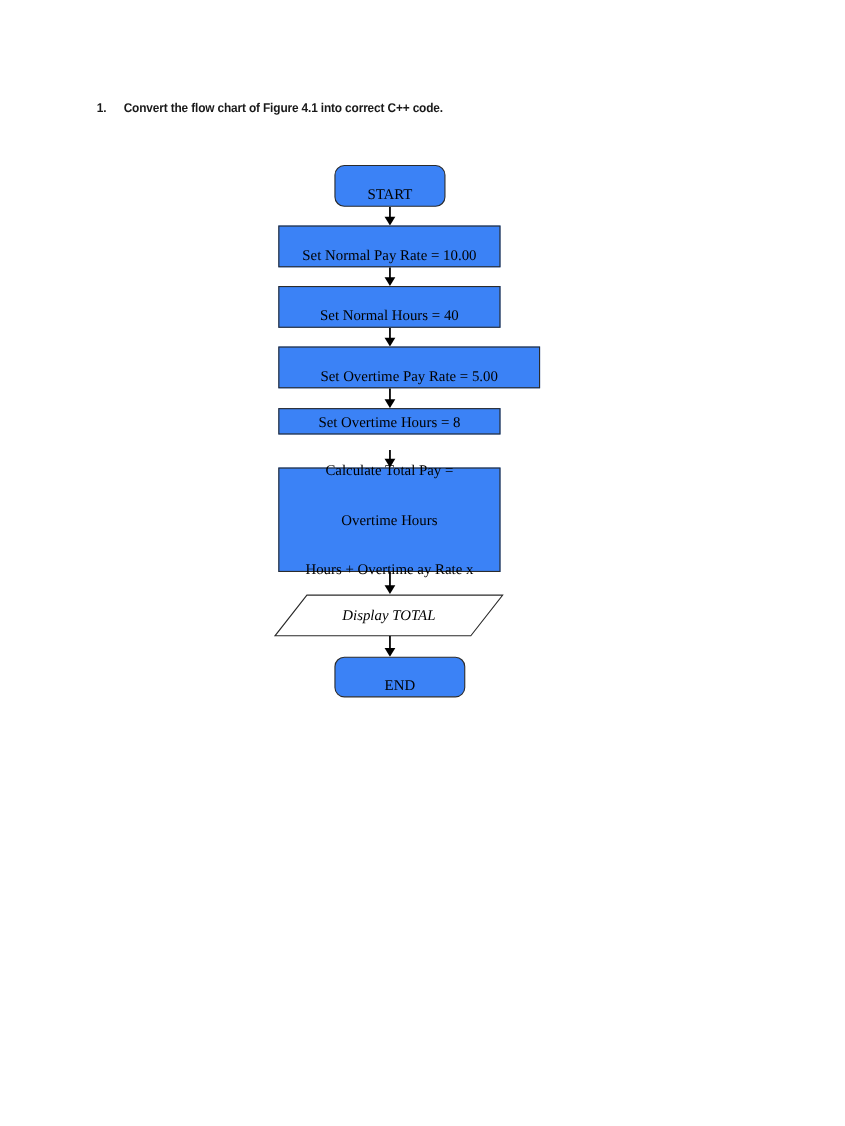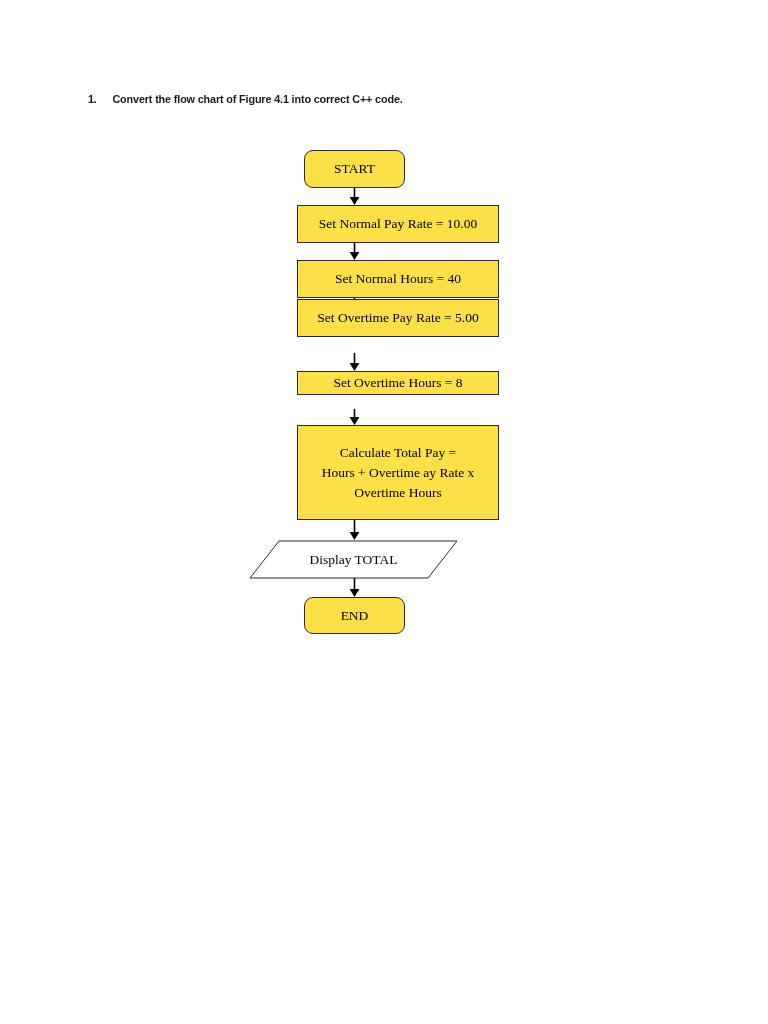--- a/index.html
+++ b/index.html
@@ -44,51 +44,51 @@
   .flowchart {
     position: absolute;
     left: 0;
     top: 0;
     width: 768px;
     height: 1024px;
   }
   .node {
     position: absolute;
     box-sizing: border-box;
-    background: #fde047;
+    background: #3b82f6;
     border: 1px solid #2b2b2b;
     display: flex;
-    align-items: center;
+    align-items: flex-end;
     justify-content: center;
     text-align: center;
     font-family: "Liberation Serif", serif;
     font-size: 13.5px;
     line-height: 20px;
     color: #000000;
   }
   .node.terminator {
     border-radius: 9px;
   }
   .node.process {
     border-radius: 0;
-    margin-left: 44px;
   }
   .node.multiline {
     padding: 4px 8px;
     flex-direction: column;
     justify-content: center;
   }
   .node.multiline .line {
     display: block;
     width: 100%;
   }
 
   
   .io-wrap {
     position: absolute;
+    font-style: italic;
   }
   .io-wrap svg {
     display: block;
     position: absolute;
     left: 0;
     top: 0;
   }
   .io-label {
     position: absolute;
     left: 0;
@@ -145,21 +145,21 @@
     <span>Set Normal Hours = 40</span>
   </div>
 
   <div class="connector" style="left:347px; top:298px;">
     <svg width="15" height="17" viewBox="0 0 15 17" aria-hidden="true">
       <line x1="7.5" y1="0" x2="7.5" y2="11" stroke="#000000" stroke-width="1.6"></line>
       <polygon points="2.6,9 12.4,9 7.5,17" fill="#000000"></polygon>
     </svg>
   </div>
 
-  <div class="node process" style="left:253px; top:299px; width:202px; height:38px;">
+  <div class="node process" style="left:253px; top:315px; width:238px; height:38px;">
     <span>Set Overtime Pay Rate = 5.00</span>
   </div>
 
   <div class="connector" style="left:347px; top:353px;">
     <svg width="15" height="18" viewBox="0 0 15 18" aria-hidden="true">
       <line x1="7.5" y1="0" x2="7.5" y2="12" stroke="#000000" stroke-width="1.6"></line>
       <polygon points="2.6,10 12.4,10 7.5,18" fill="#000000"></polygon>
     </svg>
   </div>
 
@@ -167,24 +167,24 @@
     <span>Set Overtime Hours = 8</span>
   </div>
 
   <div class="connector" style="left:347px; top:409px;">
     <svg width="15" height="16" viewBox="0 0 15 16" aria-hidden="true">
       <line x1="7.5" y1="0" x2="7.5" y2="10" stroke="#000000" stroke-width="1.6"></line>
       <polygon points="2.6,8 12.4,8 7.5,16" fill="#000000"></polygon>
     </svg>
   </div>
 
-  <div class="node process multiline" style="left:253px; top:425px; width:202px; height:95px;">
+  <div class="node process multiline" style="left:253px; top:425px; width:202px; height:95px;gap:25px;">
     <span class="line">Calculate Total Pay =</span>
+    <span class="line">Overtime Hours</span>
     <span class="line">Hours + Overtime ay Rate x</span>
-    <span class="line">Overtime Hours</span>
   </div>
 
   <div class="connector" style="left:347px; top:520px;">
     <svg width="15" height="20" viewBox="0 0 15 20" aria-hidden="true">
       <line x1="7.5" y1="0" x2="7.5" y2="14" stroke="#000000" stroke-width="1.6"></line>
       <polygon points="2.6,12 12.4,12 7.5,20" fill="#000000"></polygon>
     </svg>
   </div>
 
   <div class="io-wrap" style="left:249px; top:540px; width:209px; height:39px;">
@@ -194,17 +194,17 @@
     <div class="io-label">Display TOTAL</div>
   </div>
 
   <div class="connector" style="left:347px; top:578px;">
     <svg width="15" height="19" viewBox="0 0 15 19" aria-hidden="true">
       <line x1="7.5" y1="0" x2="7.5" y2="13" stroke="#000000" stroke-width="1.6"></line>
       <polygon points="2.6,11 12.4,11 7.5,19" fill="#000000"></polygon>
     </svg>
   </div>
 
-  <div class="node terminator" style="left:304px; top:597px; width:101px; height:37px;">
+  <div class="node terminator" style="left:304px; top:597px; width:119px; height:37px;">
     <span>END</span>
   </div>
 
 </div>
 
 </body></html>

